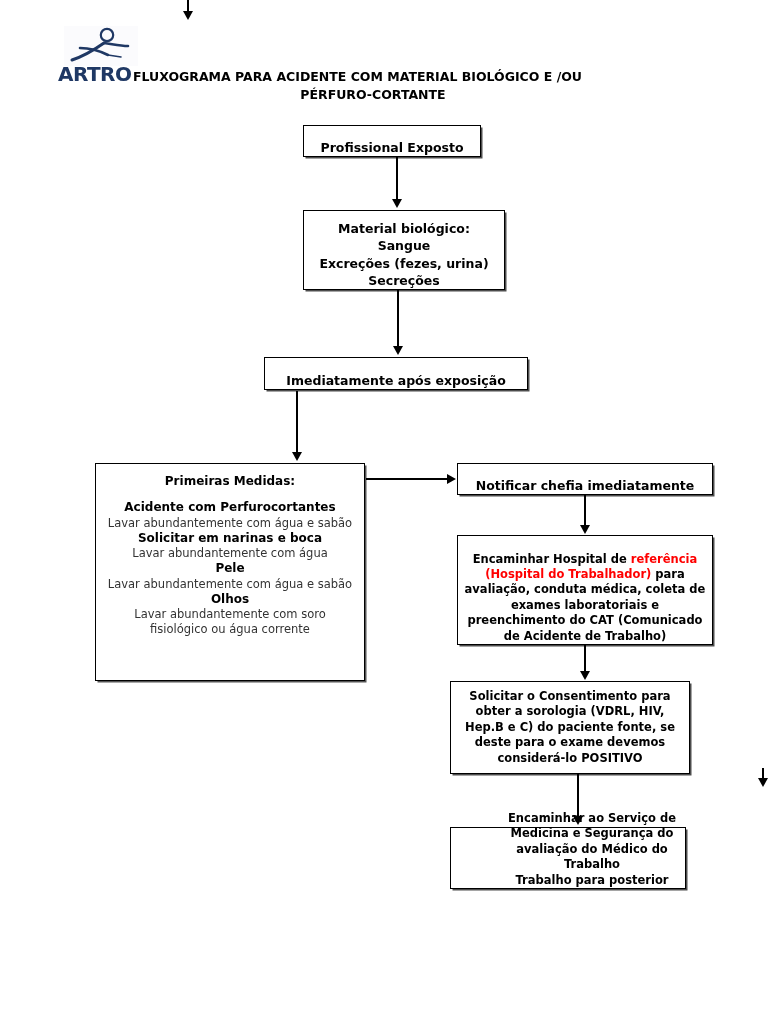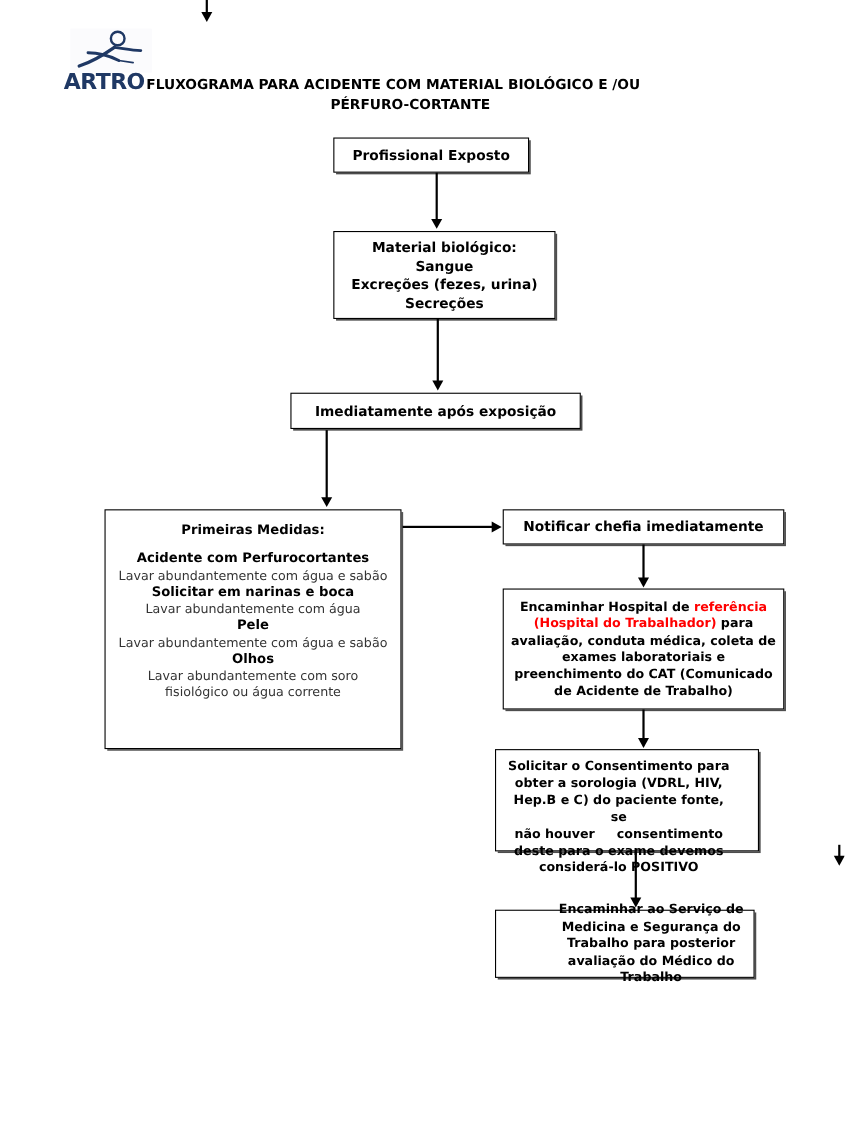--- a/index.html
+++ b/index.html
@@ -61,21 +61,21 @@
   .header-title .l2 { display: block; text-align: center; padding-right: 80px; }
 
   
   .box {
     position: absolute;
     box-sizing: border-box;
     background: #ffffff;
     border: 1px solid #000000;
     box-shadow: 2px 2px 0 -0.5px #4d4d4d;
     display: flex;
-    align-items: center;
+    align-items: flex-end;
     justify-content: center;
   }
   .box .inner {
     width: 100%;
     padding: 0 6px;
     box-sizing: border-box;
   }
   .ctr { text-align: center; }
   .lft { text-align: center; }
 
@@ -88,21 +88,21 @@
   #box-profissional   { left: 303px; top: 125px; width: 178px; height: 32px; }
   #box-material       { left: 303px; top: 210px; width: 202px; height: 80px; }
   #box-imediatamente  { left: 264px; top: 357px; width: 264px; height: 33px; }
   #box-primeiras      { left: 95px;  top: 463px; width: 270px; height: 218px;
                         align-items: flex-start; box-shadow: 2px 2px 0 -0.5px #555; }
   #box-primeiras .inner { padding: 10px 10px 8px 10px; }
   #box-notificar      { left: 457px; top: 463px; width: 256px; height: 32px; }
   #box-hospital       { left: 457px; top: 535px; width: 256px; height: 110px; }
   #box-consentimento  { left: 450px; top: 681px; width: 240px; height: 93px;
                         align-items: flex-start; }
-  #box-consentimento .inner { padding: 7px 24px 6px 9px; }
+  #box-consentimento .inner { padding: 7px 9px 6px 9px; }
   #box-encaminhar     { left: 450px; top: 827px; width: 236px; height: 62px; padding-left: 48px; }
 
   
   .pm-title { font-weight: bold; font-size: 12px; }
   .pm-gap   { height: 12px; }
   .pm-head  { font-weight: bold; font-size: 12px; line-height: 1.3; }
   .pm-body  { font-weight: normal; font-size: 11.5px; line-height: 1.3; color: #333; }
 
   
   .vline {
@@ -235,37 +235,36 @@
   <div class="stray" style="left:579px; top:645px; width:12px; height:38px;">
     <div class="vline" style="left:5px; top:0px; height:28px;"></div>
     <div class="arrow-down" style="left:0.8px; top:26px;"></div>
   </div>
 
   <div class="box" id="box-consentimento">
     <div class="inner lft f115 t-bold">
       <div>Solicitar o Consentimento para</div>
       <div>obter a sorologia (VDRL, HIV,</div>
       <div>Hep.B e C) do paciente fonte, se</div>
-      <div style="white-space:pre;">não houver     consentimento</div>
       <div>deste para o exame devemos</div>
       <div>considerá-lo POSITIVO</div>
     </div>
   </div>
 
   <div class="stray" style="left:572px; top:774px; width:12px; height:54px;">
     <div class="vline" style="left:5px; top:0px; height:44px;"></div>
     <div class="arrow-down" style="left:0.8px; top:42px;"></div>
   </div>
 
   <div class="box" id="box-encaminhar">
     <div class="inner ctr f115 t-bold">
       <div>Encaminhar ao Serviço de</div>
       <div>Medicina e Segurança do</div>
+      <div>avaliação do Médico do Trabalho</div>
       <div>Trabalho para posterior</div>
-      <div>avaliação do Médico do Trabalho</div>
     </div>
   </div>
 
   <div class="stray" style="left:757px; top:768px; width:12px; height:22px;">
     <div class="vline" style="left:5px; top:0px; height:12px;"></div>
     <div class="arrow-down" style="left:0.8px; top:10px;"></div>
   </div>
 
 </div>
 

